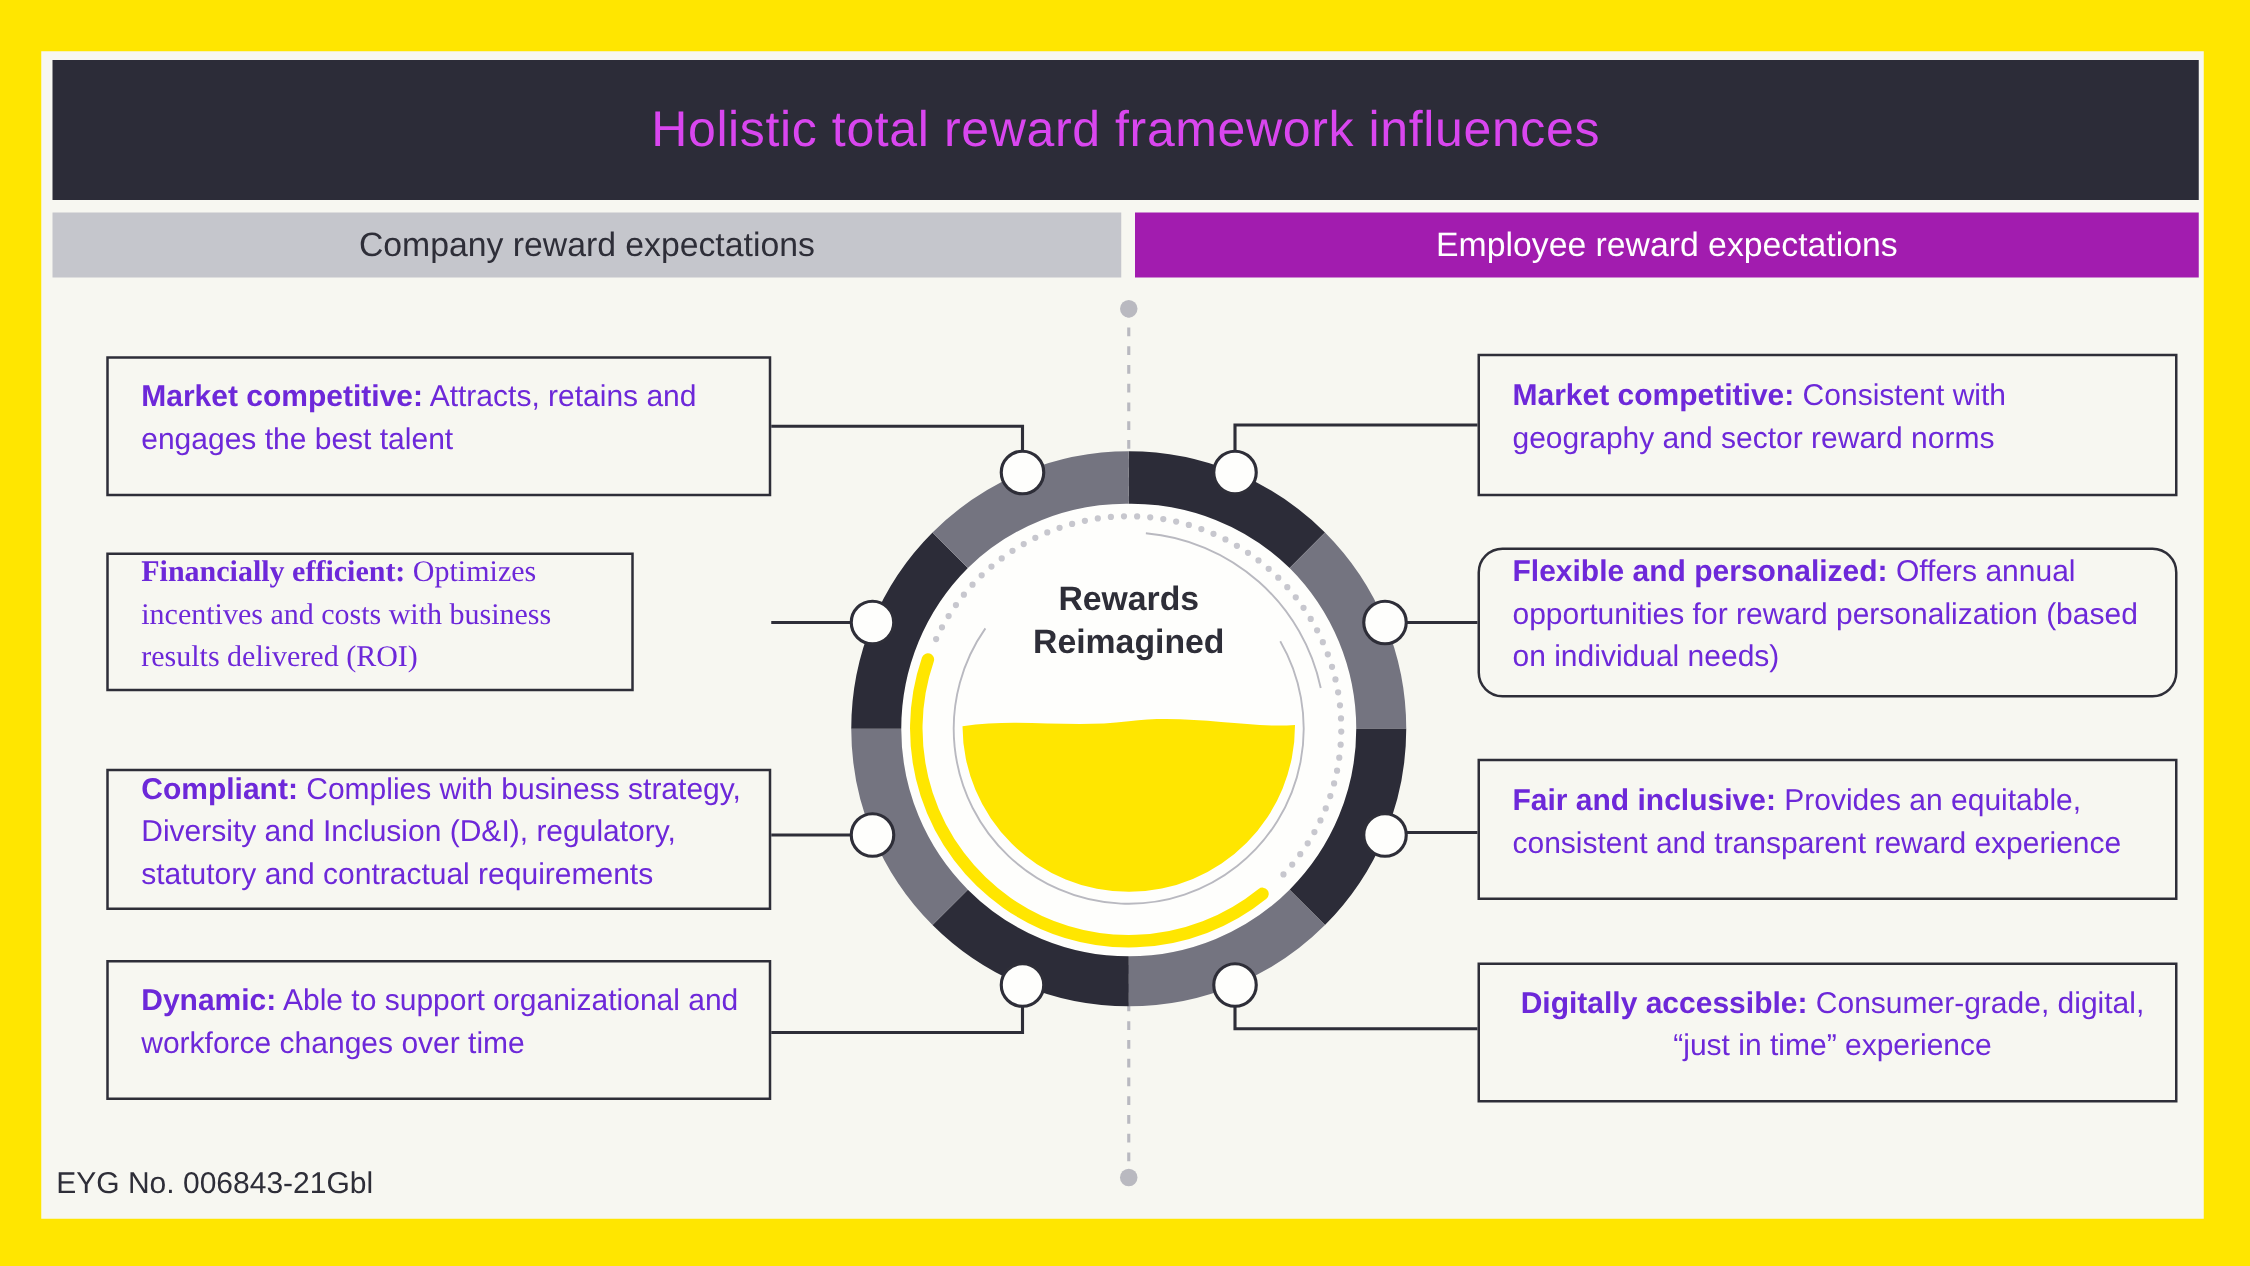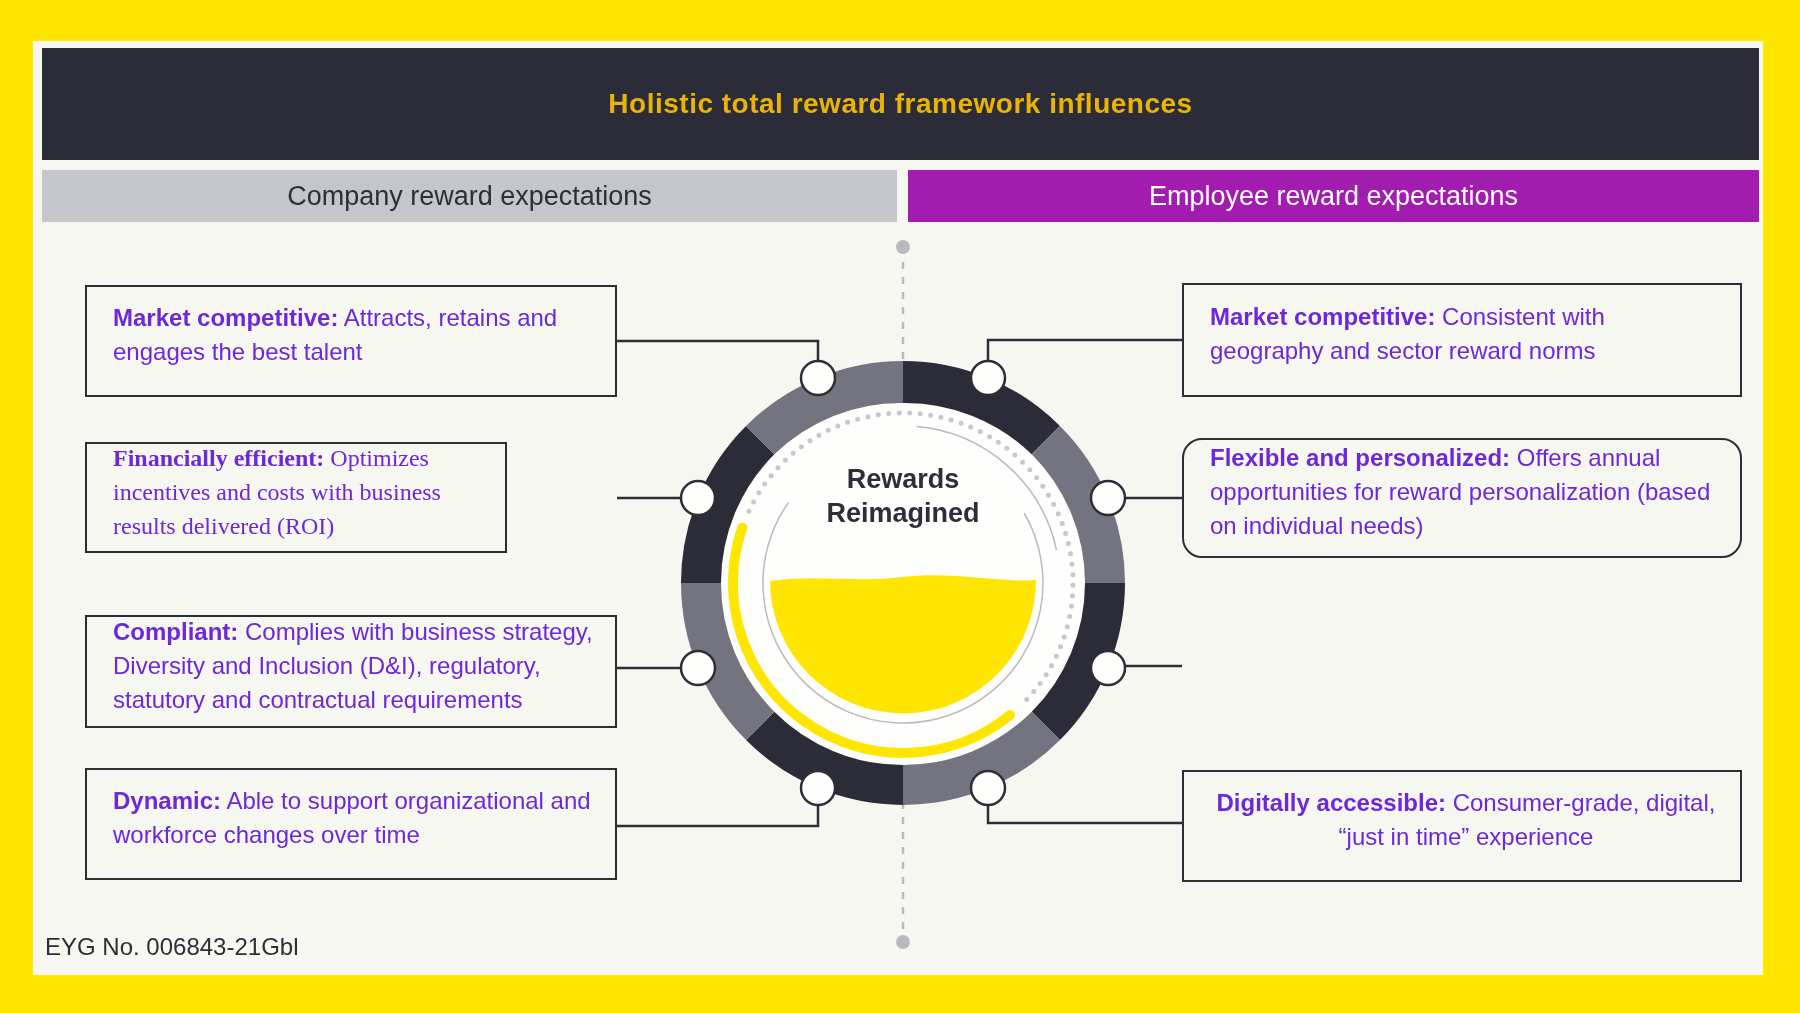--- a/index.html
+++ b/index.html
@@ -12,21 +12,21 @@
   #content-bg{
     position:absolute;left:33px;top:41px;width:1730px;height:934px;
     background:#f7f7f1;
   }
   .abs{position:absolute;}
   #title-bar{
     left:42px;top:48px;width:1717px;height:112px;
     background:#2c2c38;display:flex;align-items:center;justify-content:center;
   }
   #title-bar .t{
-    color:#eab308;font-size:28px;font-weight:700;letter-spacing:.5px;
+    color:#d946ef;font-size:40px;font-weight:400;letter-spacing:.5px;
   }
   .subhdr{
     top:170px;height:52px;display:flex;align-items:center;justify-content:center;
     font-size:27px;
   }
   #subhdr-left{left:42px;width:855px;background:#c5c6cc;color:#2e2e38;}
   #subhdr-right{left:908px;width:851px;background:#a21caf;color:#ffffff;}
   #diagram-svg{left:0;top:0;}
   .card{
     border:2.5px solid #2e2e38;
@@ -127,18 +127,21 @@
   <div class="abs card" style="left:85px;top:768px;width:532px;height:112px;justify-content:flex-end;">
     <span><b>Dynamic:</b><span> Able to support organizational and workforce changes over time</span></span>
   </div>
 
   <div class="abs card" style="left:1182px;top:283px;width:560px;height:114px;">
     <span><b>Market competitive:</b><span> Consistent with geography and sector reward norms</span></span>
   </div>
   <div class="abs card" style="left:1182px;top:438px;width:560px;height:120px;border-radius:20px;">
     <span><b>Flexible and personalized:</b><span> Offers annual opportunities for reward personalization (based on individual needs)</span></span>
   </div>
+  <div class="abs card" style="left:1182px;top:607px;width:560px;height:113px;">
+    <span><b>Fair and inclusive:</b><span> Provides an equitable, consistent and transparent reward experience</span></span>
+  </div>
   <div class="abs card" style="left:1182px;top:770px;width:560px;height:112px;text-align:center;">
     <span><b>Digitally accessible:</b><span> Consumer-grade, digital, “just in time” experience</span></span>
   </div>
 
   <div class="abs" id="footer-note">EYG No. 006843-21Gbl</div>
 </div>
 
 </body></html>

